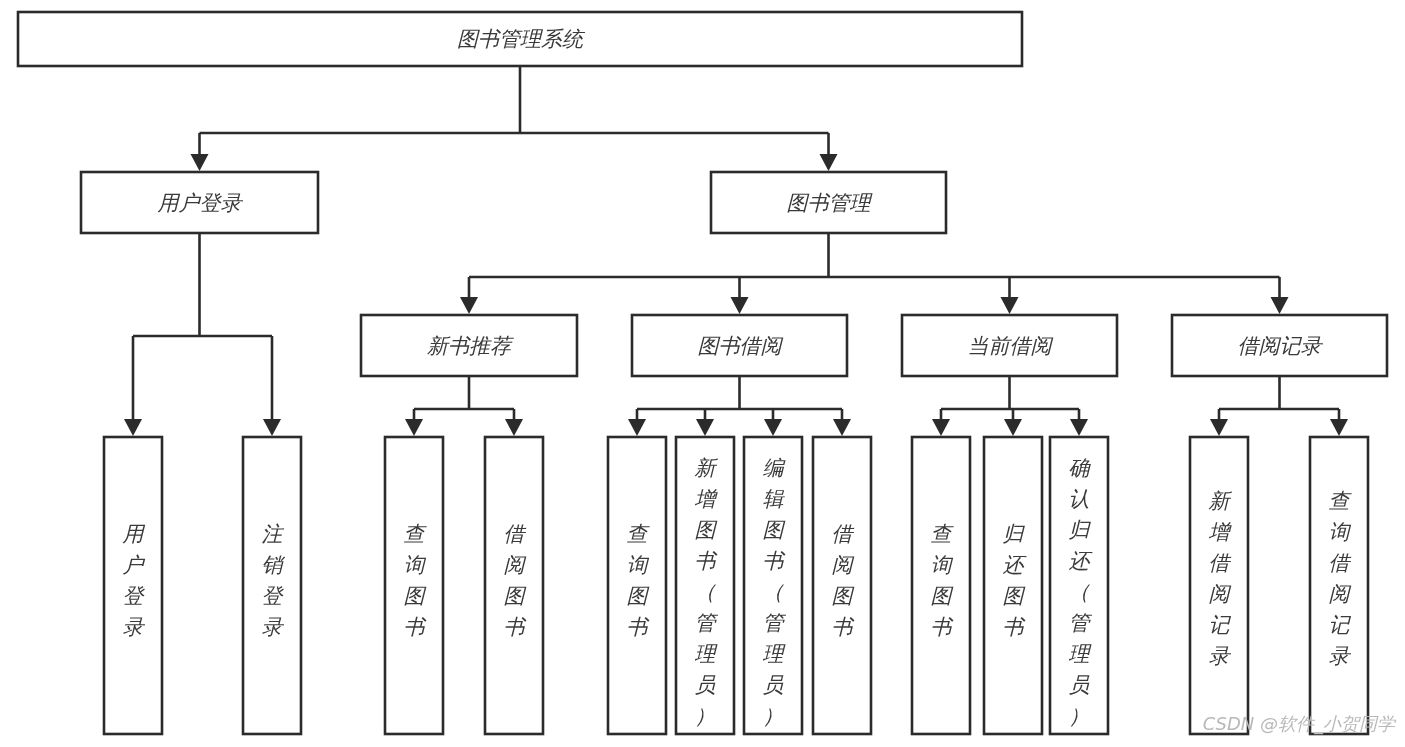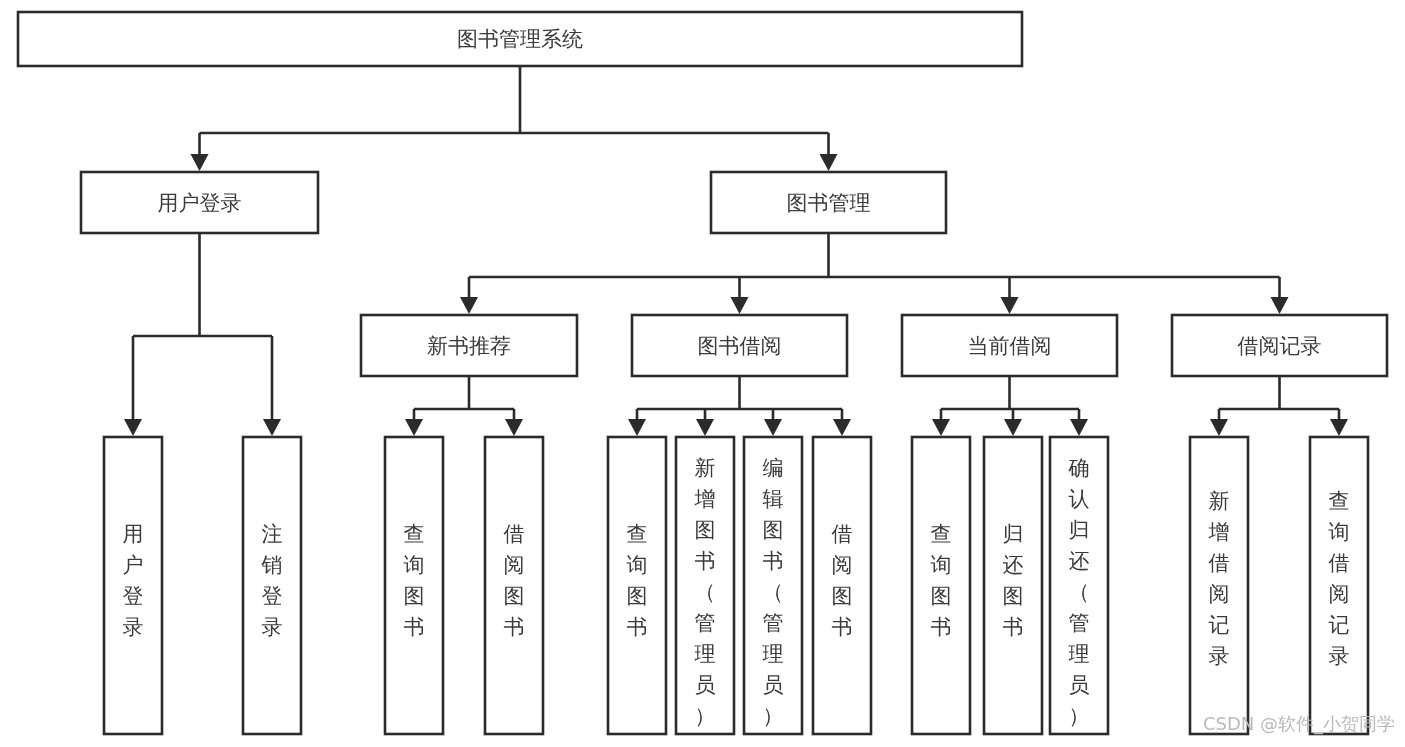--- a/index.html
+++ b/index.html
@@ -14,20 +14,21 @@
     position: relative;
     overflow: hidden;
     font-family: "DejaVu Sans", "Liberation Sans", sans-serif;
   }
   #diagram-root {
     position: absolute;
     left: 0;
     top: 0;
     width: 1405px;
     height: 747px;
+    font-style: italic;
   }
   svg.diagram {
     display: block;
     width: 1405px;
     height: 747px;
     background: #ffffff;
   }
   .node-box {
     fill: #ffffff;
     stroke: #2b2b2b;

